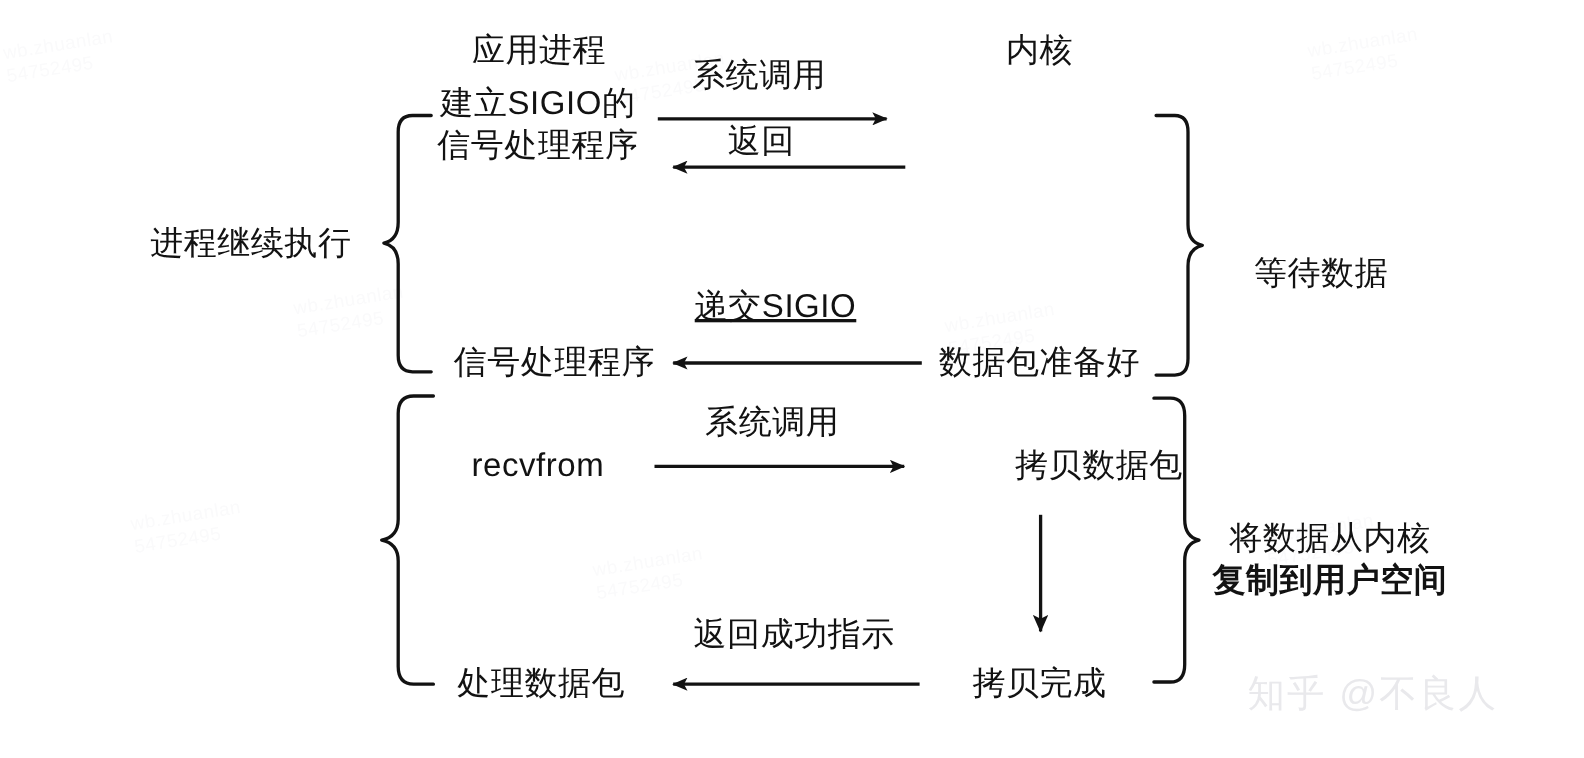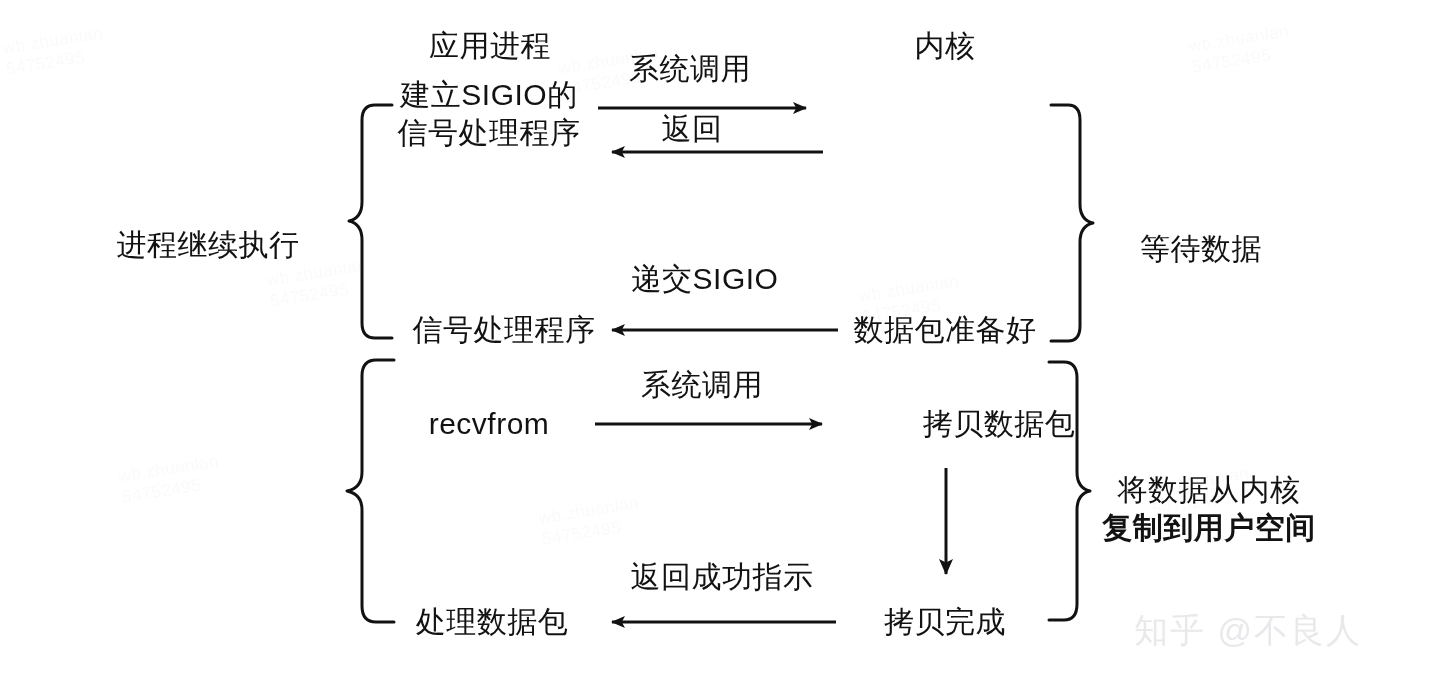--- a/index.html
+++ b/index.html
@@ -112,27 +112,27 @@
   <div class="lbl ctr" style="left:945px;top:311px;">数据包准备好</div>
 
   <div class="lbl ctr" style="left:977px;top:405px;margin-left:22px;">拷贝数据包</div>
 
   <div class="lbl ctr" style="left:945px;top:603px;">拷贝完成</div>
 
   <div class="lbl ctr" style="left:690px;top:50px;">系统调用</div>
 
   <div class="lbl ctr" style="left:692px;top:110px;">返回</div>
 
-  <div class="lbl ctr" style="left:705px;top:260px;">递交SIGIO</div>
+  <div class="lbl ctr" style="left:705px;top:260px;text-decoration:underline;">递交SIGIO</div>
 
   <div class="lbl ctr" style="left:702px;top:366px;">系统调用</div>
 
   <div class="lbl ctr" style="left:722px;top:558px;">返回成功指示</div>
 
-  <div class="lbl ctr" style="left:208px;top:203px;margin-top:23px;">进程继续执行</div>
+  <div class="lbl ctr" style="left:228px;top:203px;">进程继续执行</div>
 
 
   <div class="lbl ctr" style="left:1201px;top:230px;">等待数据</div>
 
   <div class="lbl ctr" style="left:1209px;top:471px;">将数据从内核</div>
   <div class="lbl ctr" style="left:1209px;top:509px;font-weight:bold;">复制到用户空间</div>
 
   <div class="wm" style="left:1134px;top:608px;">知乎 @不良人</div>
 
 </div>

